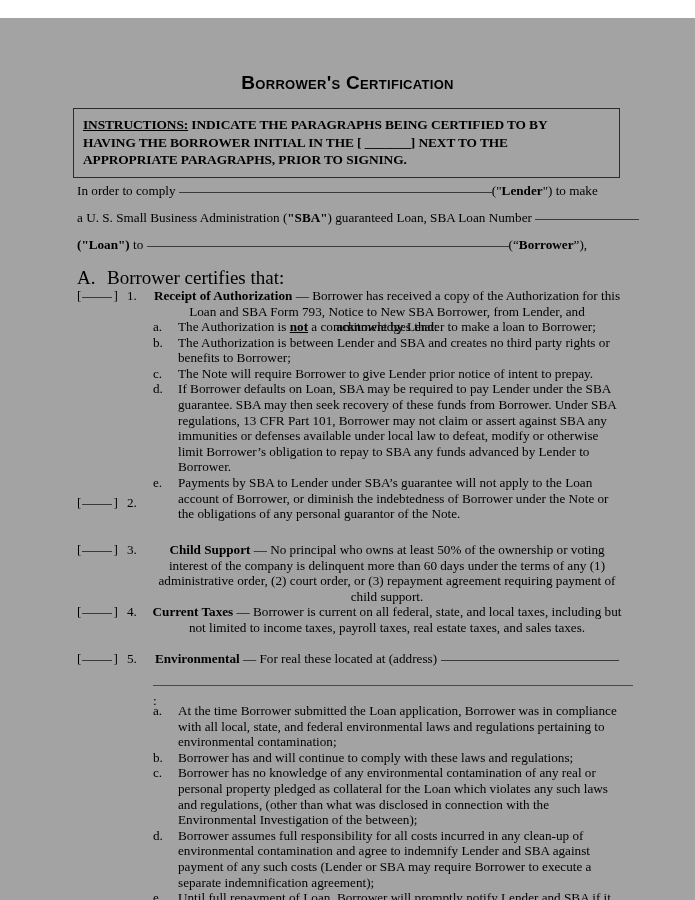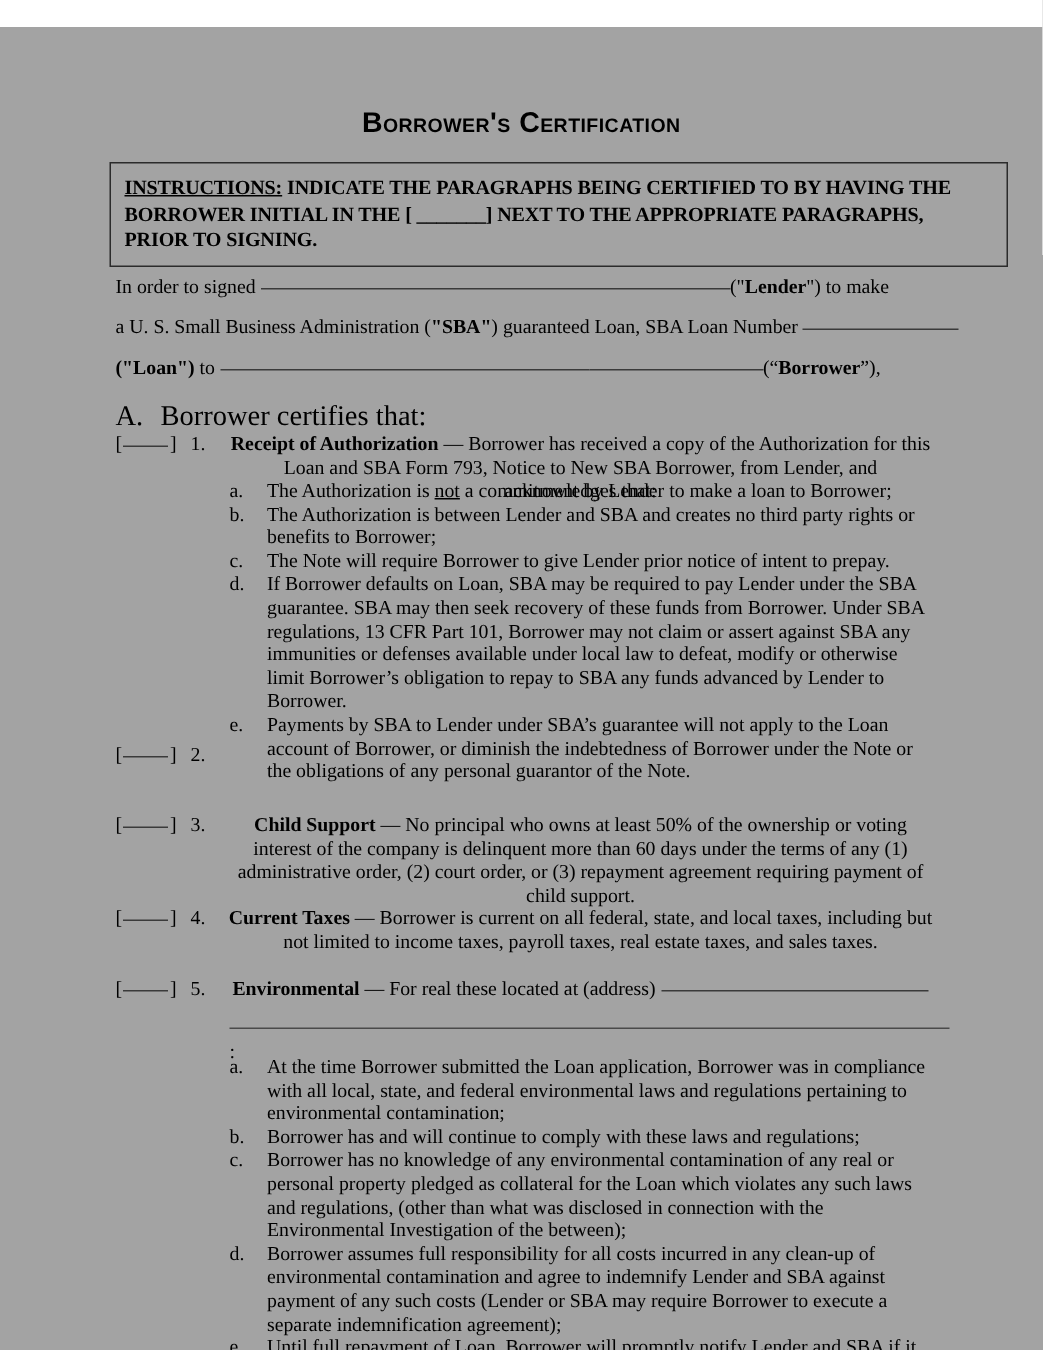--- a/index.html
+++ b/index.html
@@ -38,21 +38,21 @@
     font-variant: small-caps;
     letter-spacing: 0.3px;
     color: #000;
   }
 
   
   .instructions-box {
     position: absolute;
     left: 73px;
     top: 90px;
-    width: 599px;
+    width: 547px;
     border: 1.4px solid #2b2b2b;
     box-sizing: border-box;
     padding: 7px 24px 8px 9px;
     font-weight: bold;
     font-size: 13.4px;
     line-height: 17.5px;
     letter-spacing: -0.1px;
   }
   .instructions-box .lead {
     text-decoration: underline;
@@ -138,21 +138,21 @@
     align-items: flex-start;
     margin-bottom: 0px;
   }
   .sub-letter {
     flex: 0 0 auto;
     width: 25px;
   }
   .sub-text {
     flex: 1 1 auto;
   }
-  .sub-text u { text-decoration: underline; }
+  .sub-text u { text-decoration: underline; font-weight: bold; }
 
   
   .addr-blank-row {
     position: absolute;
     left: 153px;
     width: 480px;
     font-size: 13.2px;
     line-height: 16px;
   }
   .addr-blank-row .blank-long {
@@ -167,21 +167,21 @@
 
 <div class="page">
 
   <div class="doc-title">Borrower's Certification</div>
 
   <div class="instructions-box">
     <span class="lead">INSTRUCTIONS:</span><span>  INDICATE THE PARAGRAPHS BEING CERTIFIED TO BY HAVING THE BORROWER INITIAL IN THE [ _______] NEXT TO THE APPROPRIATE PARAGRAPHS, PRIOR TO SIGNING.</span>
   </div>
 
   <div class="body-line" style="left:77px; top:165px;">
-    <span>In order to signed </span><span class="blank" style="width:313px;"></span><span>("</span><b class="inl">Lender</b><span>") to make</span>
+    <span>In order to comply </span><span class="blank" style="width:313px;"></span><span>("</span><b class="inl">Lender</b><span>") to make</span>
   </div>
 
   <div class="body-line" style="left:77px; top:192px;text-align:center;">
     <span>a U. S. Small Business Administration (</span><b class="inl">"SBA"</b><span>) guaranteed Loan, SBA Loan Number </span><span class="blank" style="width:104px;"></span>
   </div>
 
   <div class="body-line" style="left:77px; top:219px;">
     <b class="inl">("Loan")</b><span> to  </span><span class="blank" style="width:246px;"></span><span class="blank" style="width:116px;"></span><span>(“</span><b class="inl">Borrower</b><span>”),</span>
   </div>
 

